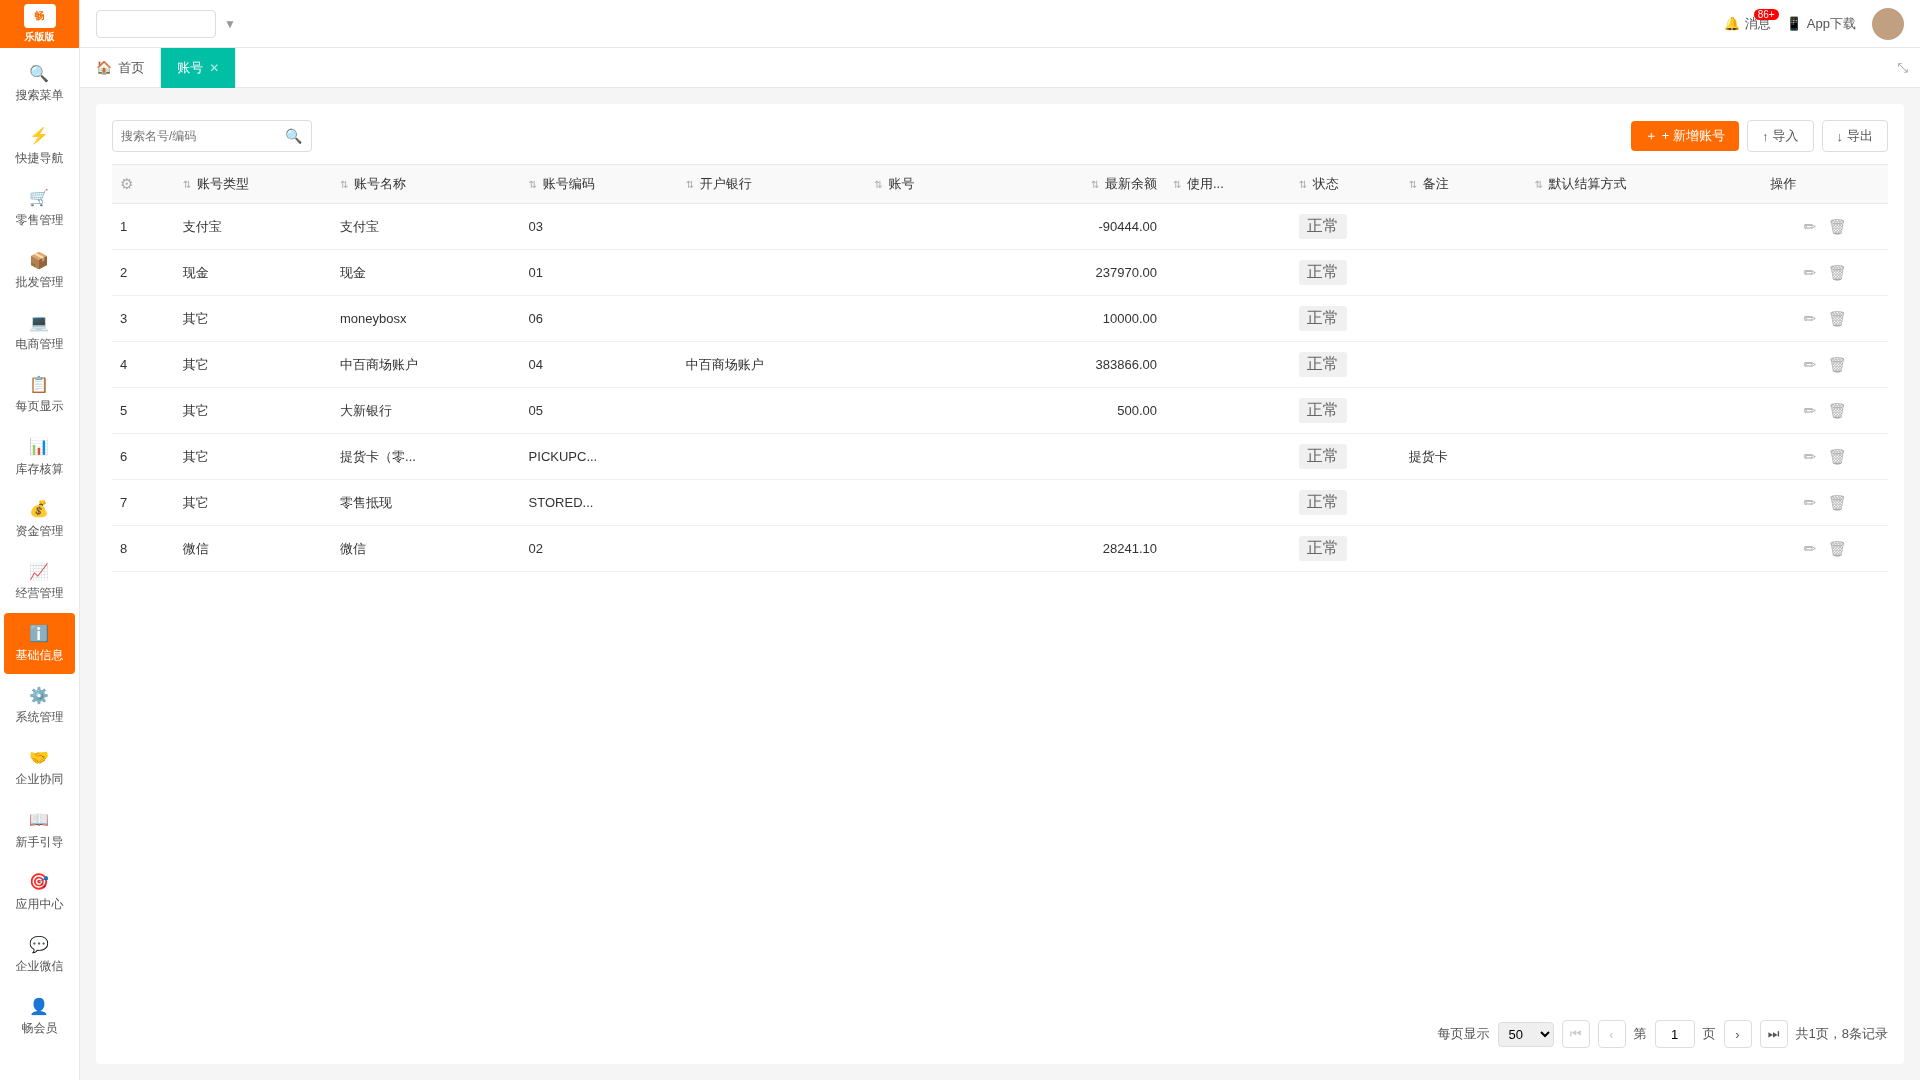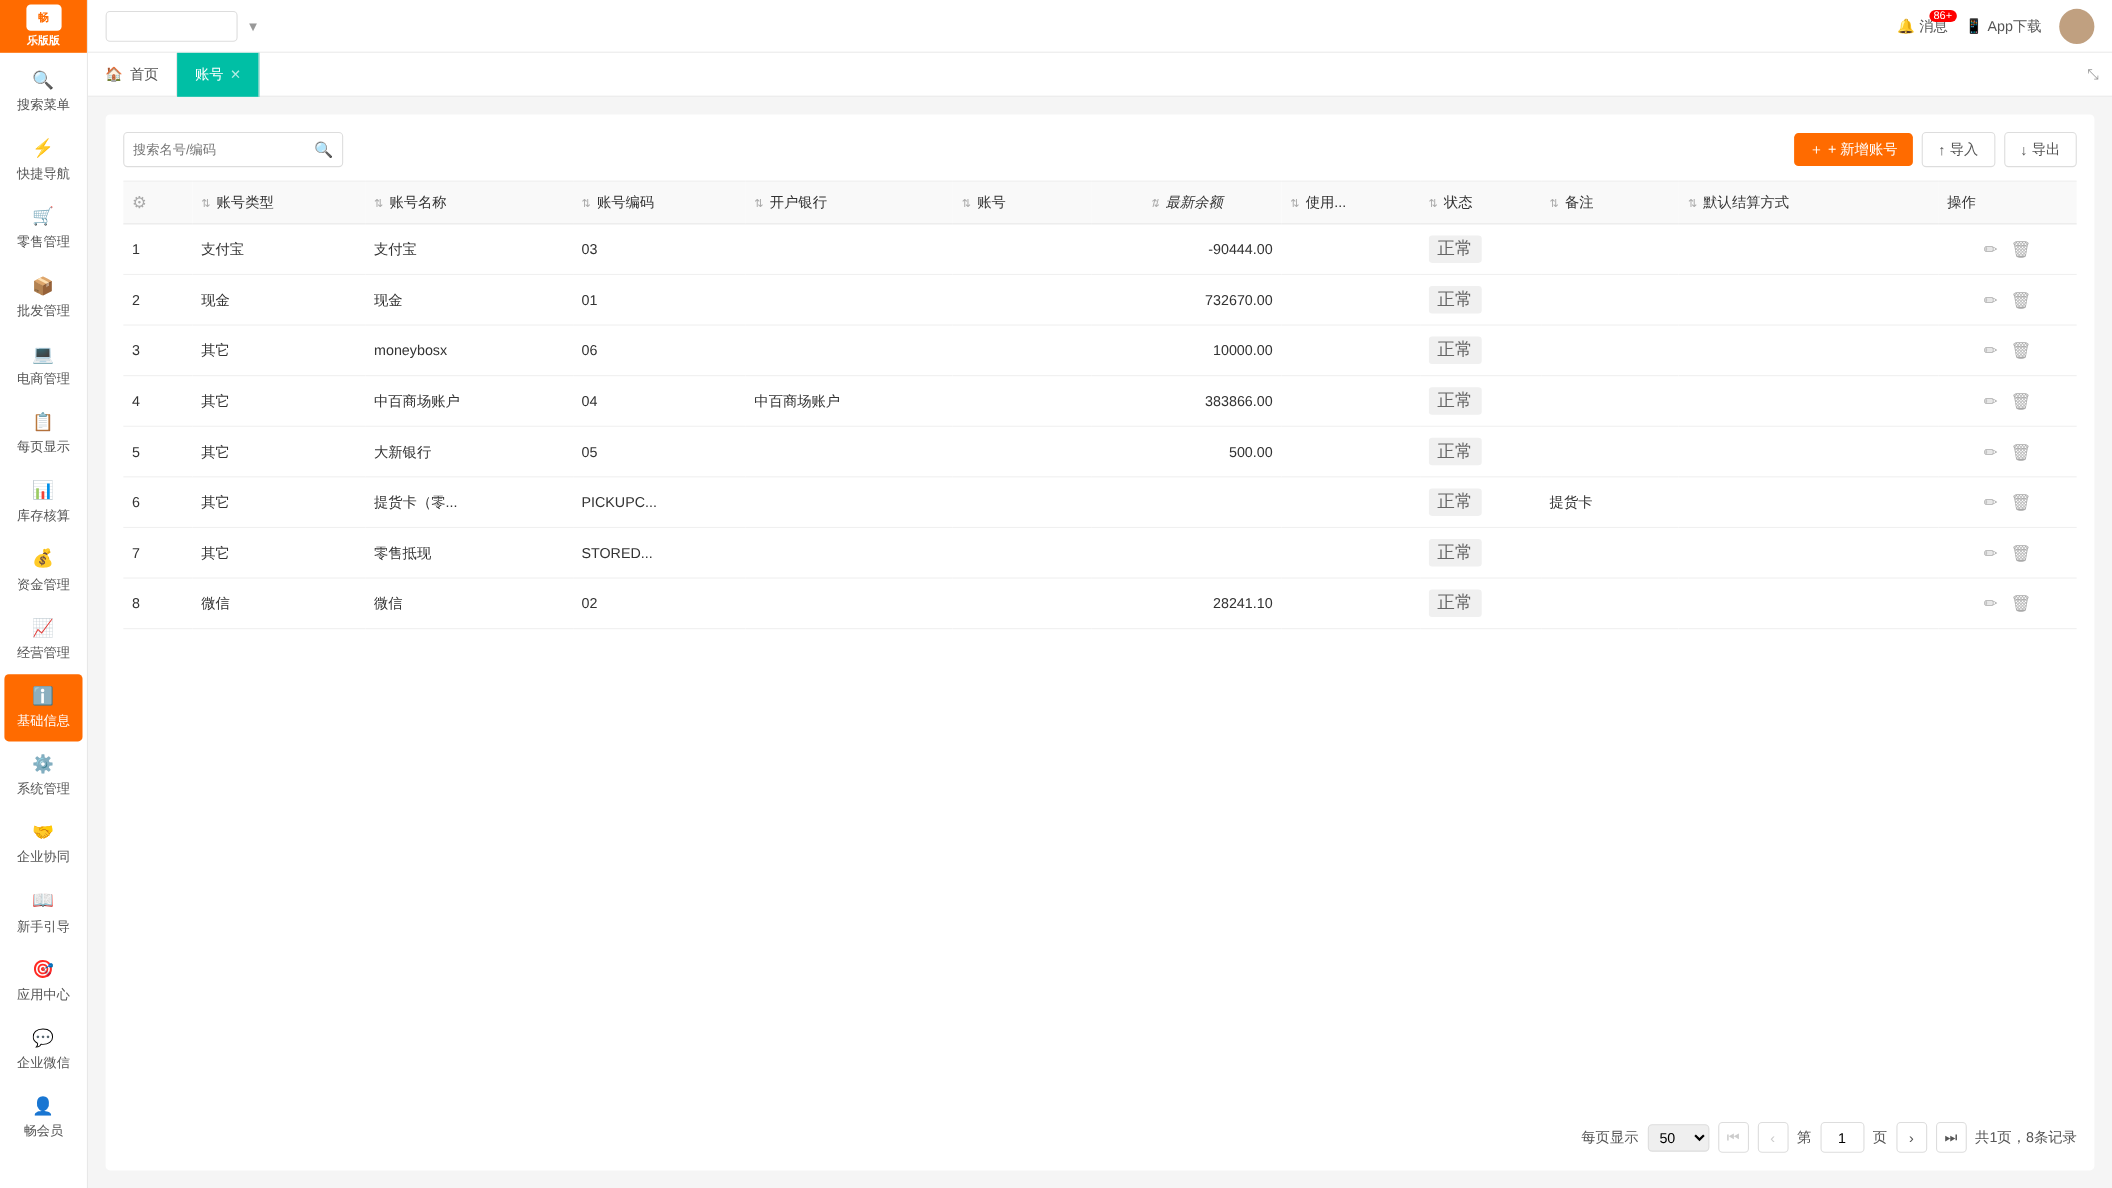--- a/index.html
+++ b/index.html
@@ -447,21 +447,21 @@
                 <span>账号编码</span>
               </th>
               <th class="col-bank">
                 <span class="sort-icon">⇅</span>
                 <span>开户银行</span>
               </th>
               <th class="col-account">
                 <span class="sort-icon">⇅</span>
                 <span>账号</span>
               </th>
-              <th class="col-balance" style="text-align:center;font-style:italic;">
+              <th class="col-balance" style="text-align:right;">
                 <span class="sort-icon">⇅</span>
                 <span>最新余额</span>
               </th>
               <th class="col-use">
                 <span class="sort-icon">⇅</span>
                 <span>使用...</span>
               </th>
               <th class="col-status">
                 <span class="sort-icon">⇅</span>
                 <span>状态</span>
@@ -497,21 +497,21 @@
         <button class="action-btn" title="删除">🗑</button>
       </td>
     </tr>
               <tr>
       <td class="col-number">2</td>
       <td class="col-type">现金</td>
       <td class="col-name">现金</td>
       <td class="col-code">01</td>
       <td class="col-bank"></td>
       <td class="col-account"></td>
-      <td class="col-balance align-right">732670.00</td>
+      <td class="col-balance align-right">237970.00</td>
       <td class="col-use"></td>
       <td class="col-status"><span class="status-badge">正常</span></td>
       <td class="col-remark"></td>
       <td class="col-settlement"></td>
       <td class="col-action">
         <button class="action-btn" title="编辑">✏</button>
         <button class="action-btn" title="删除">🗑</button>
       </td>
     </tr>
               <tr>

